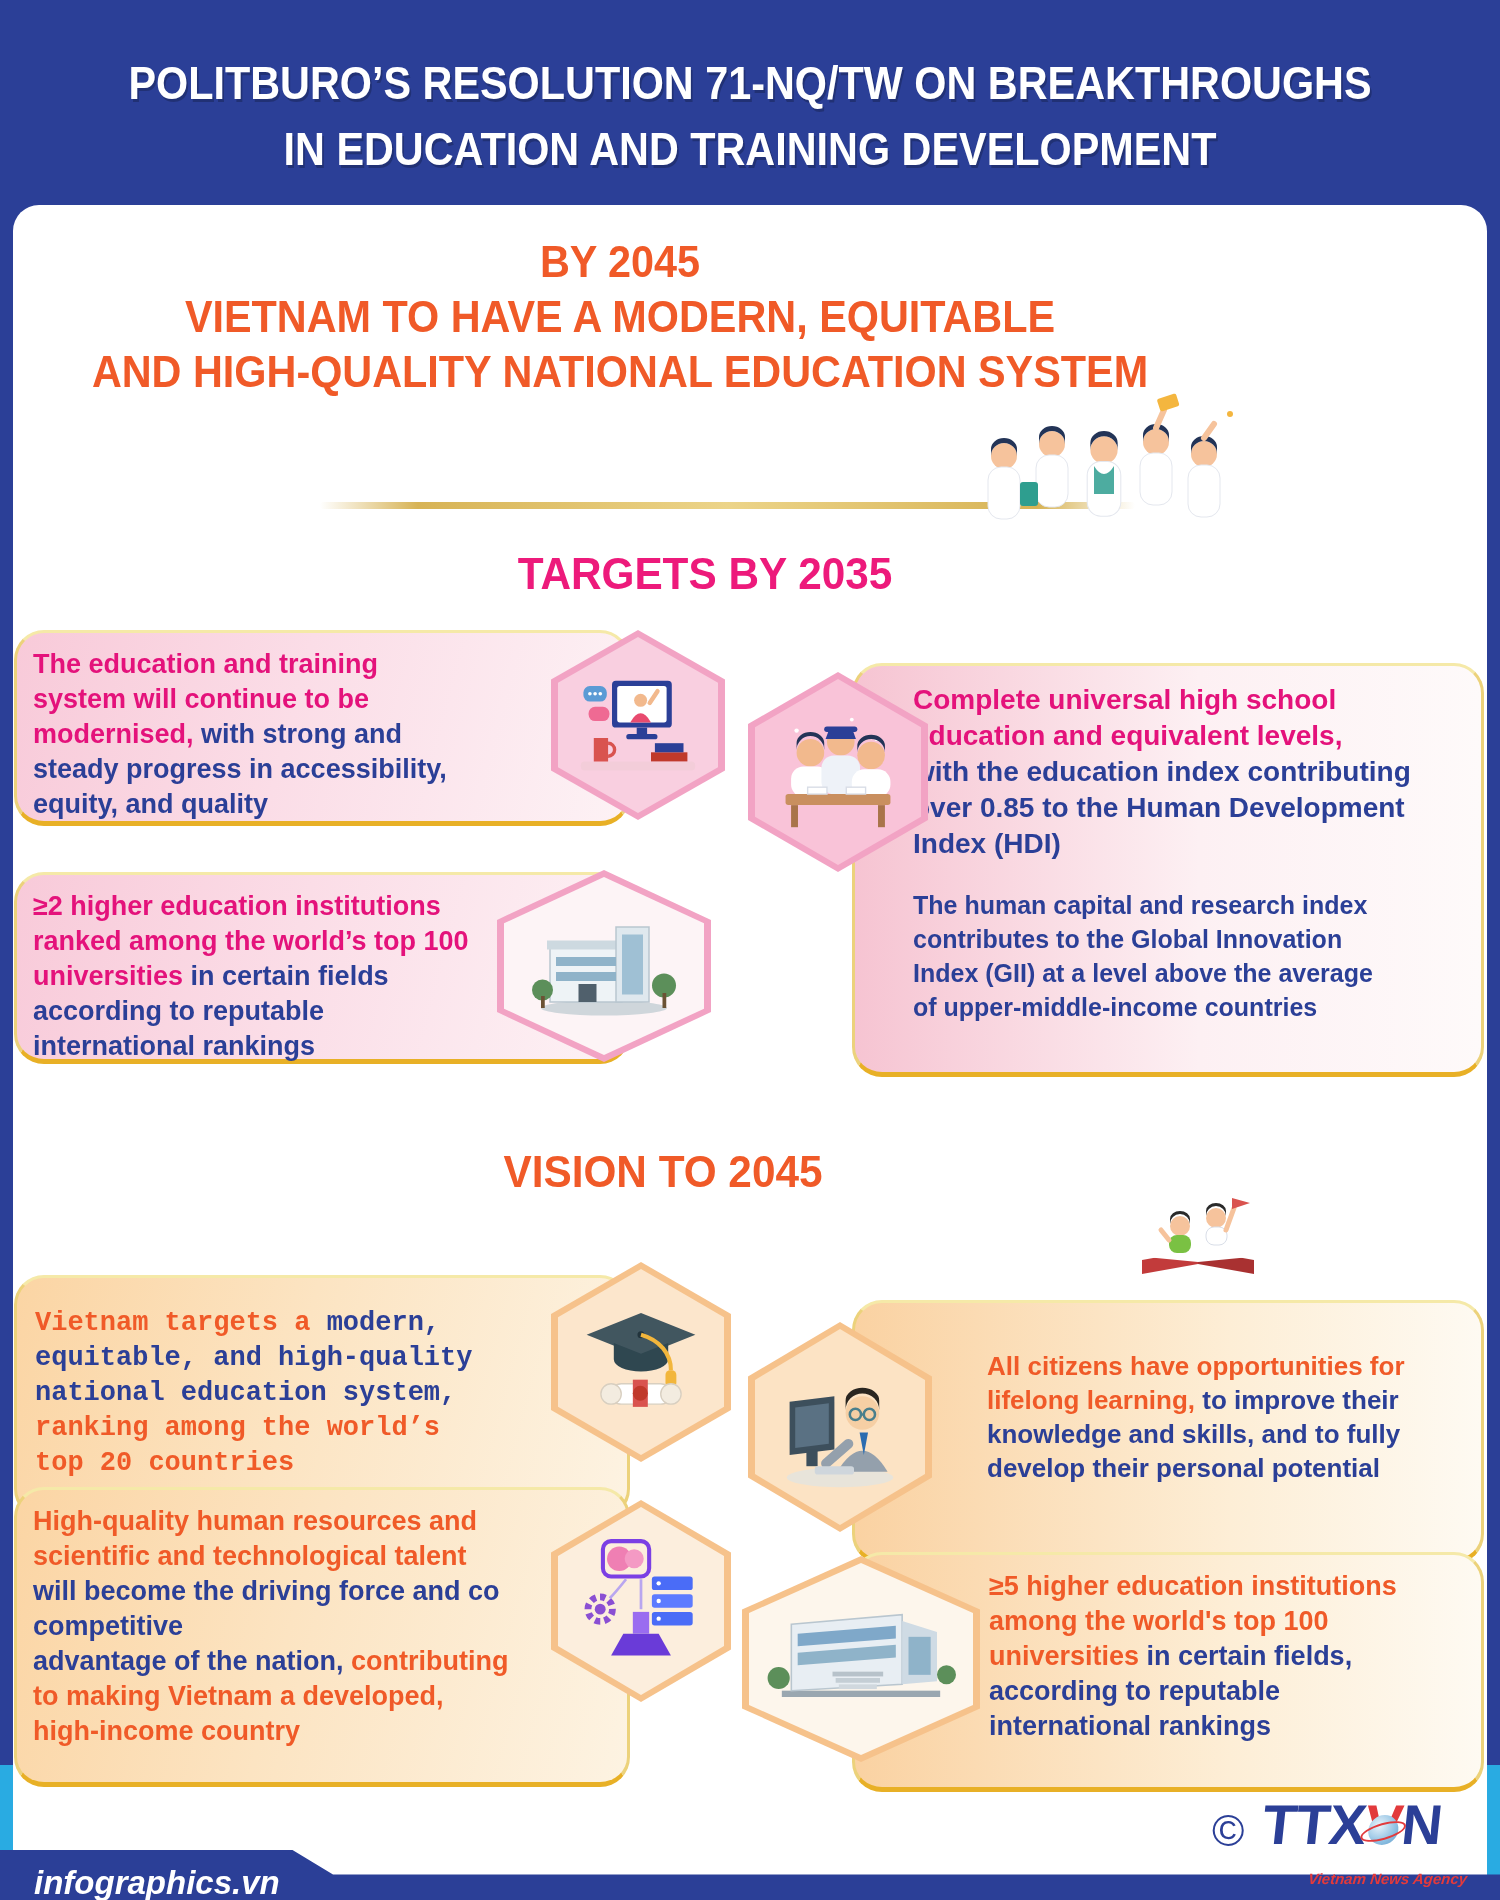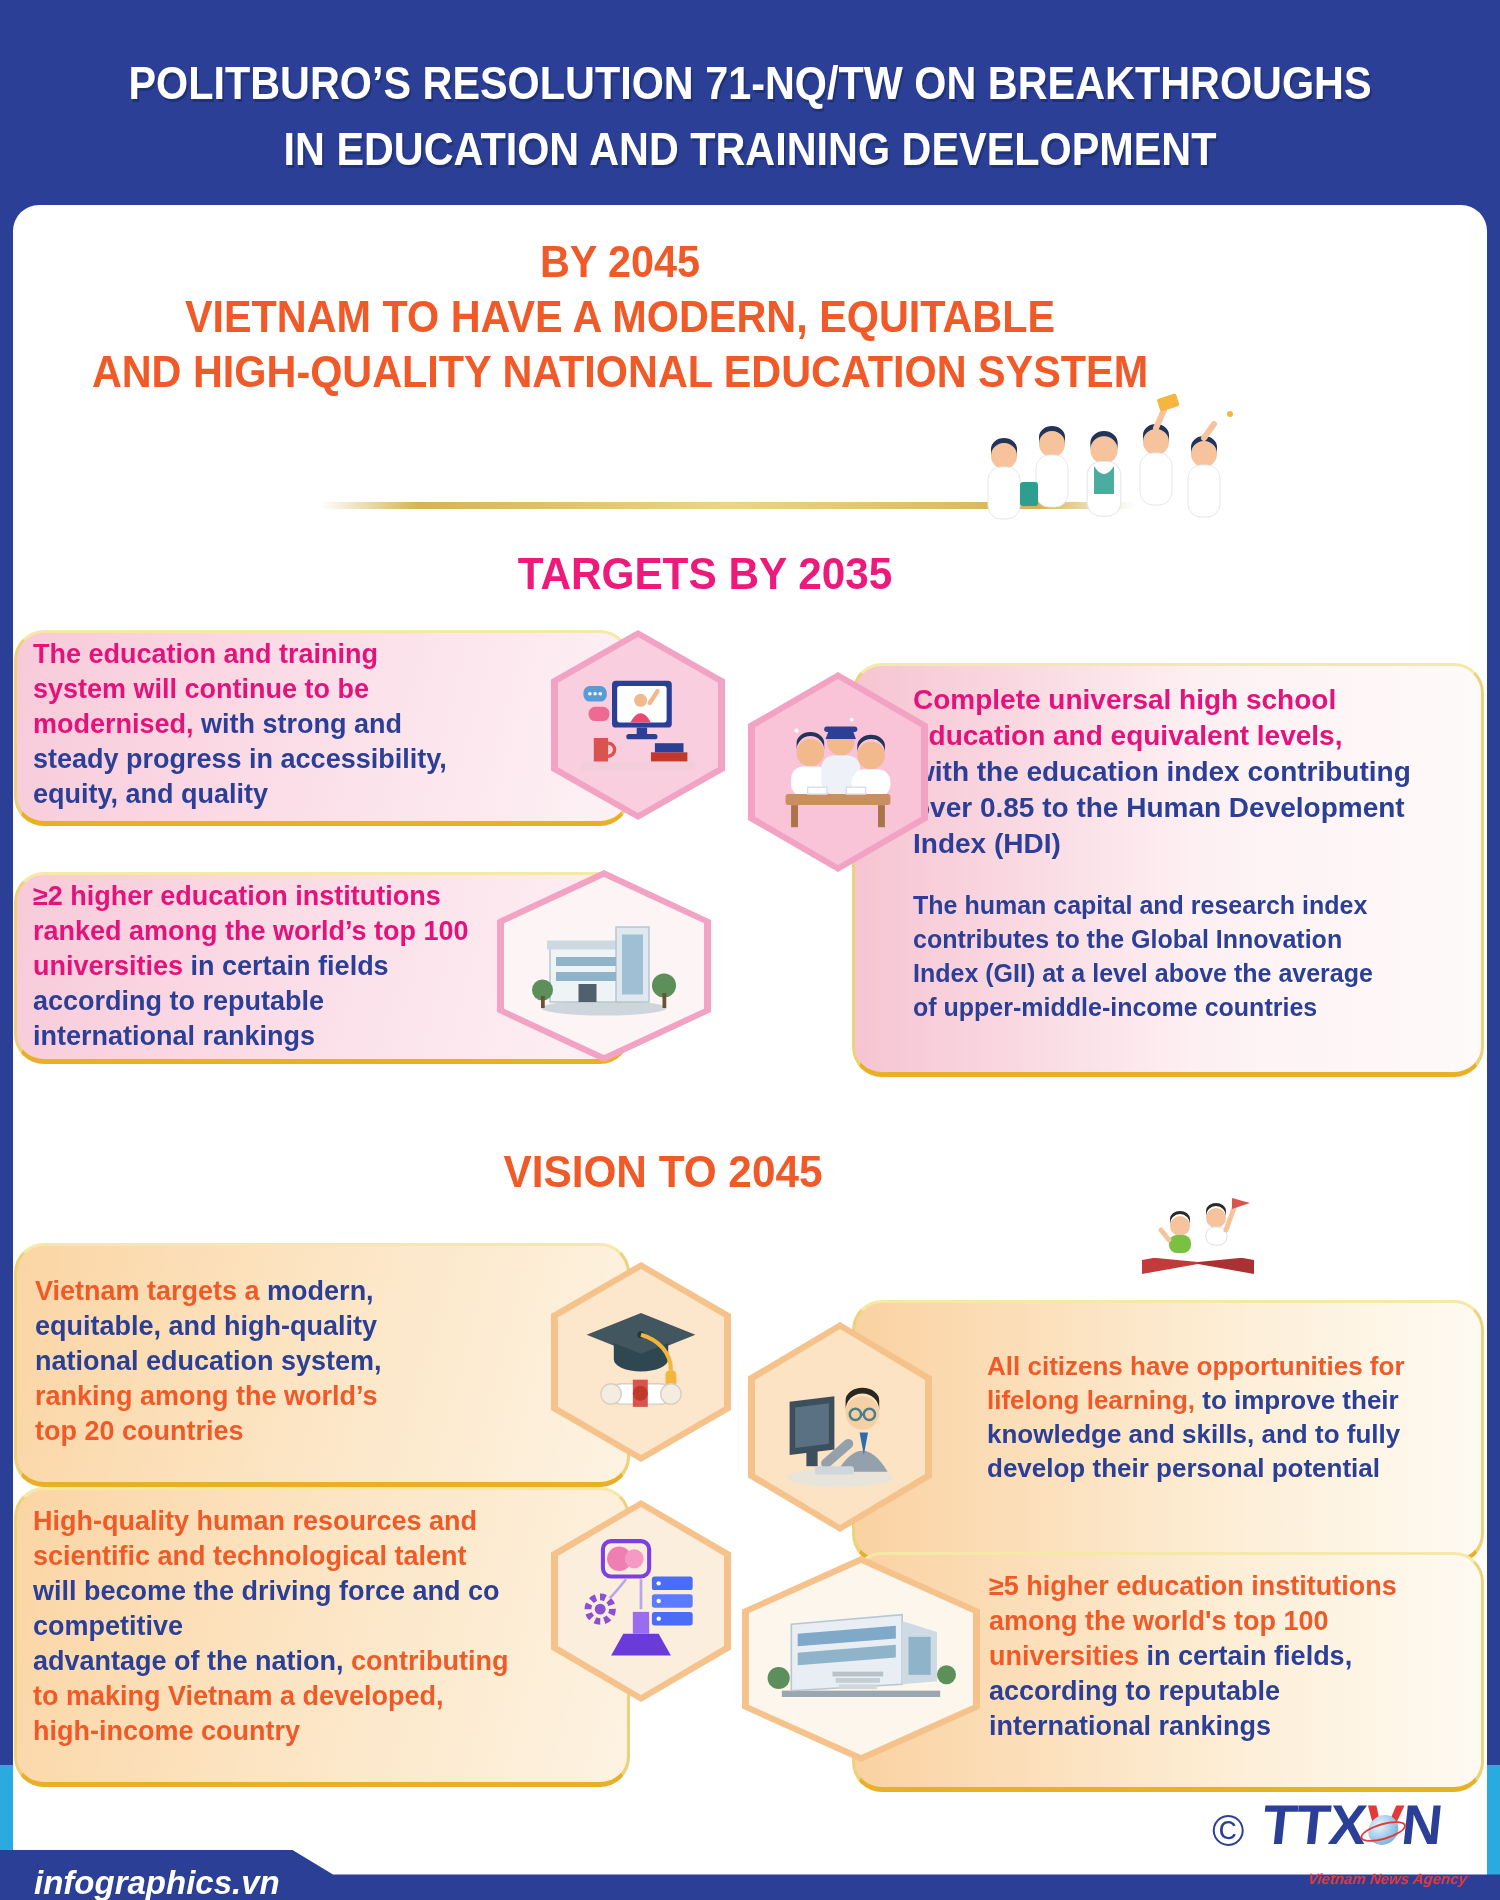--- a/index.html
+++ b/index.html
@@ -31,27 +31,27 @@
   
   .box{position:absolute;border:3px solid #ecd27b;border-top-color:#f5e9a8;
        border-bottom:5px solid #e8b026;border-radius:30px;box-sizing:border-box;}
   .pinkbox{background:linear-gradient(105deg,#f8cad9,#fbdde7 45%,#fdf2f5);}
   .pinkbox.right{background:linear-gradient(90deg,#f6c4d2,#fdf0f3 55%,#fefafa);}
   .orangebox{background:linear-gradient(105deg,#fbd5a4,#fce4c2 45%,#fdf3e2);}
   .orangebox.right{background:linear-gradient(90deg,#fad2a2,#fdeed6 60%,#fefaf2);}
   #bt1{left:14px;top:630px;width:616px;height:196px;}
   #bt2{left:14px;top:872px;width:616px;height:192px;}
   #btr{left:852px;top:663px;width:632px;height:414px;}
-  #bv1{left:14px;top:1243px;width:616px;height:244px;}
+  #bv1{left:14px;top:1275px;width:616px;height:244px;font-family:Liberation Mono, monospace;}
   #bv2{left:14px;top:1487px;width:616px;height:300px;}
   #bv3{left:852px;top:1300px;width:632px;height:264px;}
   #bv4{left:852px;top:1552px;width:632px;height:240px;}
   .box-text{margin:0;font-weight:bold;white-space:pre-line;}
   .s27{font-size:27px;line-height:35px;padding:12px 10px 0 16px;}
-  #bt1 .s27,#bt2 .s27{padding-top:4px;}
+  #bt1 .s27,#bt2 .s27{padding-top:14px;}
   #btr .p1{font-size:28px;line-height:36px;padding:16px 8px 0 58px;}
   #btr .p2{font-size:25px;line-height:34px;padding:26px 4px 0 58px;}
   #bv1 .s27{padding:28px 8px 0 18px;}
   #bv2 .s27{padding:14px 4px 0 16px;}
   #bv3 .p3{font-size:26px;line-height:34px;padding:46px 6px 0 132px;font-weight:bold;white-space:pre-line;margin:0;}
   #bv4 .p4{font-size:27px;line-height:35px;padding:14px 6px 0 134px;font-weight:bold;white-space:pre-line;margin:0;}
   .t-pink{color:#e4127b;} .t-blue{color:#2b3f97;} .t-orange{color:#f05a28;}
   
   .hex{position:absolute;clip-path:polygon(50% 0,100% 26%,100% 74%,50% 100%,0 74%,0 26%);}
   .hex-in{position:absolute;left:7px;top:7px;right:7px;bottom:7px;

